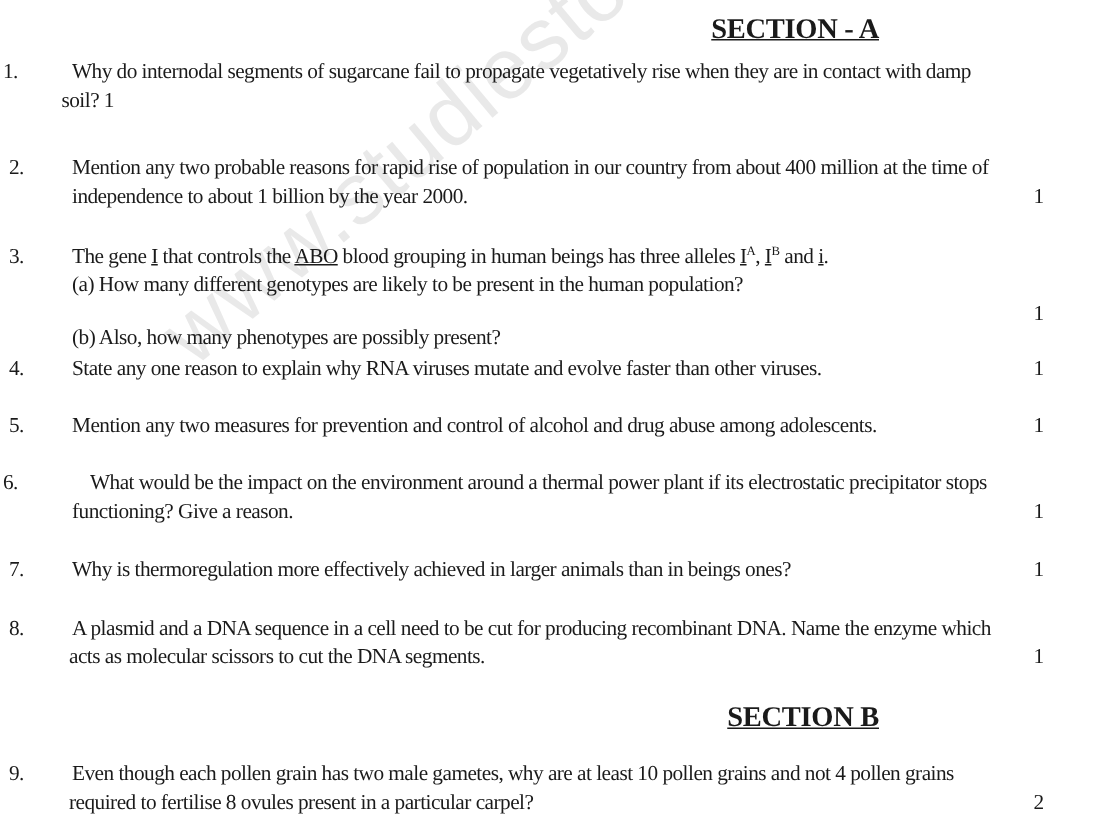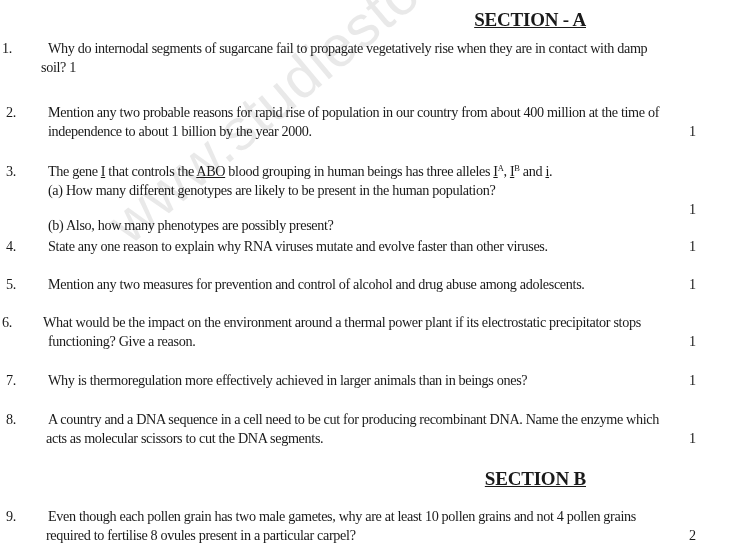--- a/index.html
+++ b/index.html
@@ -63,34 +63,34 @@
 </div>
 
 <div class="q" style="top:276px">
   <span class="num">5.</span>
   <span class="line" style="left:48px;top:0">Mention any two measures for prevention and control of alcohol and drug abuse among adolescents.</span>
   <span class="marks" style="top:0">1</span>
 </div>
 
 <div class="q" style="top:314px">
   <span class="num shift">6.</span>
-  <span class="line" style="left:43px;top:0">What would be the impact on the environment around a thermal power plant if its electrostatic precipitator stops</span>
+  <span class="line" style="left:60px;top:0">What would be the impact on the environment around a thermal power plant if its electrostatic precipitator stops</span>
   <span class="line" style="left:48px;top:19px">functioning? Give a reason.</span>
   <span class="marks" style="top:19px">1</span>
 </div>
 
 <div class="q" style="top:372px">
   <span class="num">7.</span>
   <span class="line" style="left:48px;top:0">Why is thermoregulation more effectively achieved in larger animals than in beings ones?</span>
   <span class="marks" style="top:0">1</span>
 </div>
 
 <div class="q" style="top:411px">
   <span class="num">8.</span>
-  <span class="line" style="left:48px;top:0">A country and a  DNA sequence in a cell need to be cut for producing recombinant DNA. Name the enzyme which</span>
+  <span class="line" style="left:48px;top:0">A plasmid and a  DNA sequence in a cell need to be cut for producing recombinant DNA. Name the enzyme which</span>
   <span class="line" style="left:46px;top:19px">acts as molecular scissors to cut the DNA segments.</span>
   <span class="marks" style="top:19px">1</span>
 </div>
 
 <div class="section-title" style="top:468px">SECTION B</div>
 
 <div class="q" style="top:508px">
   <span class="num">9.</span>
   <span class="line" style="left:48px;top:0">Even though each pollen grain has two male gametes, why are at least 10 pollen grains and not 4 pollen grains</span>
   <span class="line" style="left:46px;top:19px">required to fertilise 8 ovules present in a particular carpel?</span>

